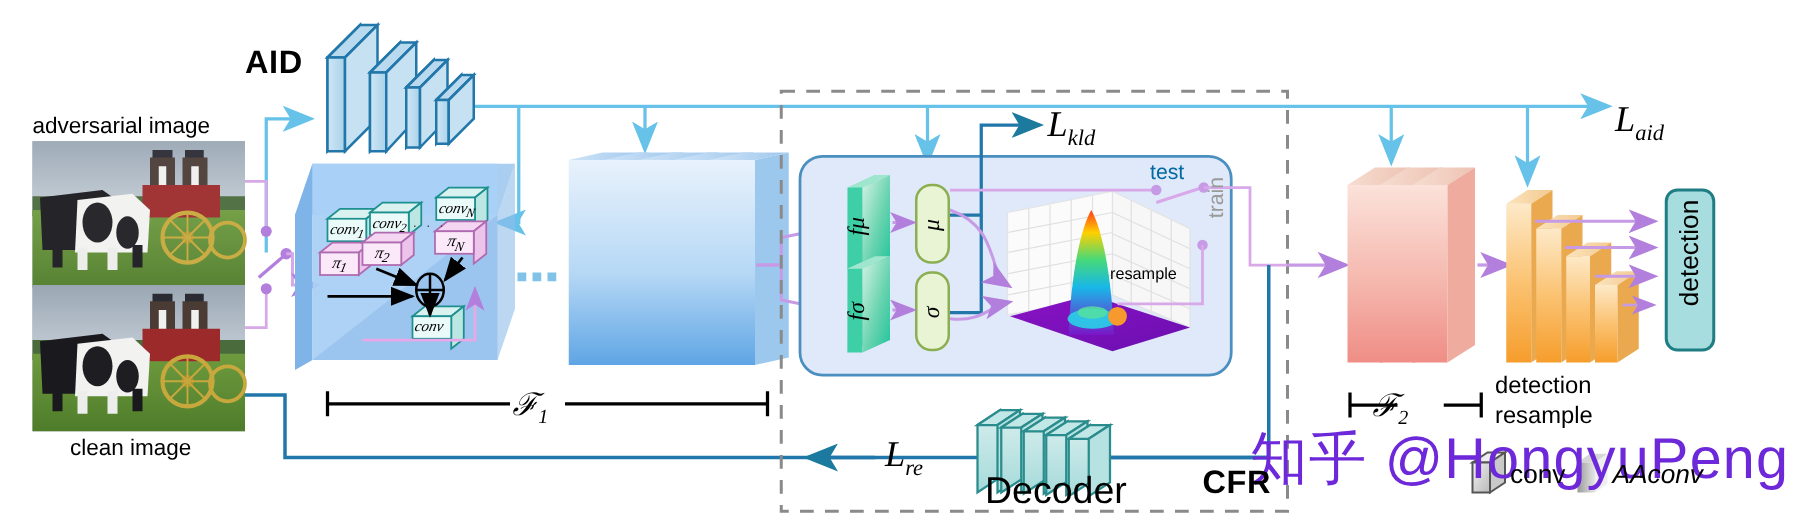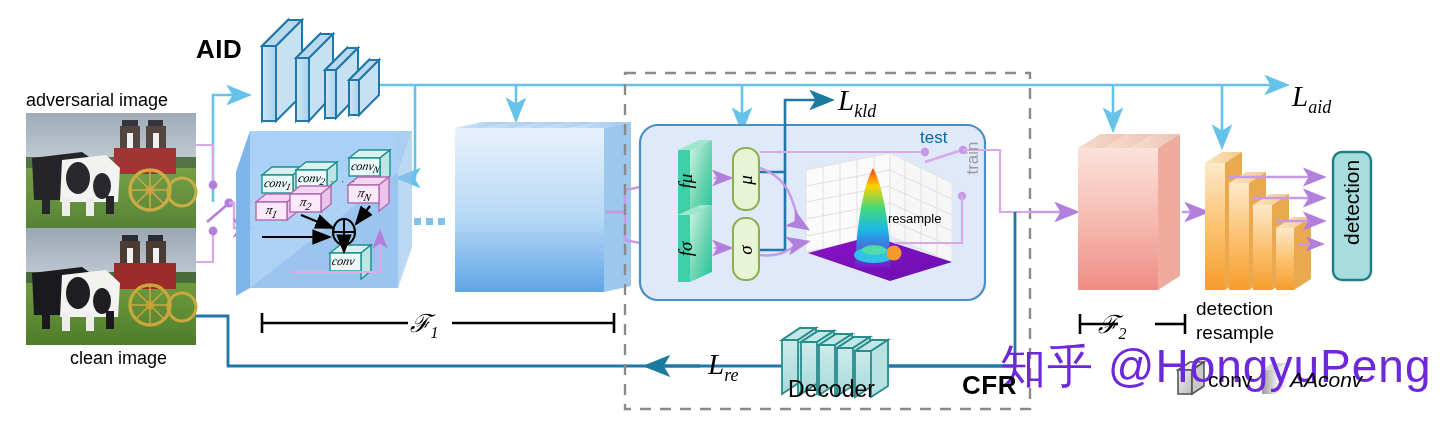--- a/index.html
+++ b/index.html
@@ -474,27 +474,27 @@
           <line x1="130" y1="305" x2="170" y2="305"></line>
       <line x1="136" y1="291" x2="164" y2="319"></line>
           <line x1="164" y1="291" x2="136" y2="319"></line>
     </g>
   </g>
 </svg>
 
 <div class="watermark" style="left:1000px;top:336px;">知乎 @HongyuPeng</div>
 
 <div class="lbl lbl-img" style="left:26px;top:90px;">adversarial image</div>
-<div class="lbl lbl-img" style="left:56px;top:348px;margin-left:14px;">clean image</div>
+<div class="lbl lbl-img" style="left:56px;top:348px;">clean image</div>
 
 <div class="lbl lbl-bold" style="left:196px;top:34px;">AID</div>
 
 <div class="lbl lbl-bold" style="left:930px;top:370px;margin-left:32px;">CFR</div>
 
-<div class="lbl" style="left:788px;top:376px;font-size:23px;">Decoder</div>
+<div class="lbl" style="left:788px;top:376px;font-size:30px;">Decoder</div>
 
 <div style="position:absolute;left:1318px;top:199px;width:68px;height:24px;">
   <div class="lbl vtext" style="left:0;top:0;width:68px;text-align:center;font-size:21px;">detection</div>
 </div>
 
 <div class="lbl" style="left:1196px;top:298px;font-size:19px;">detection</div>
 <div class="lbl" style="left:1196px;top:322px;font-size:19px;">resample</div>
 
 <div class="lbl math" style="left:264px;top:176px;font-size:12px;transform:skewX(-12deg);">
   <span>conv</span><sub>1</sub>

